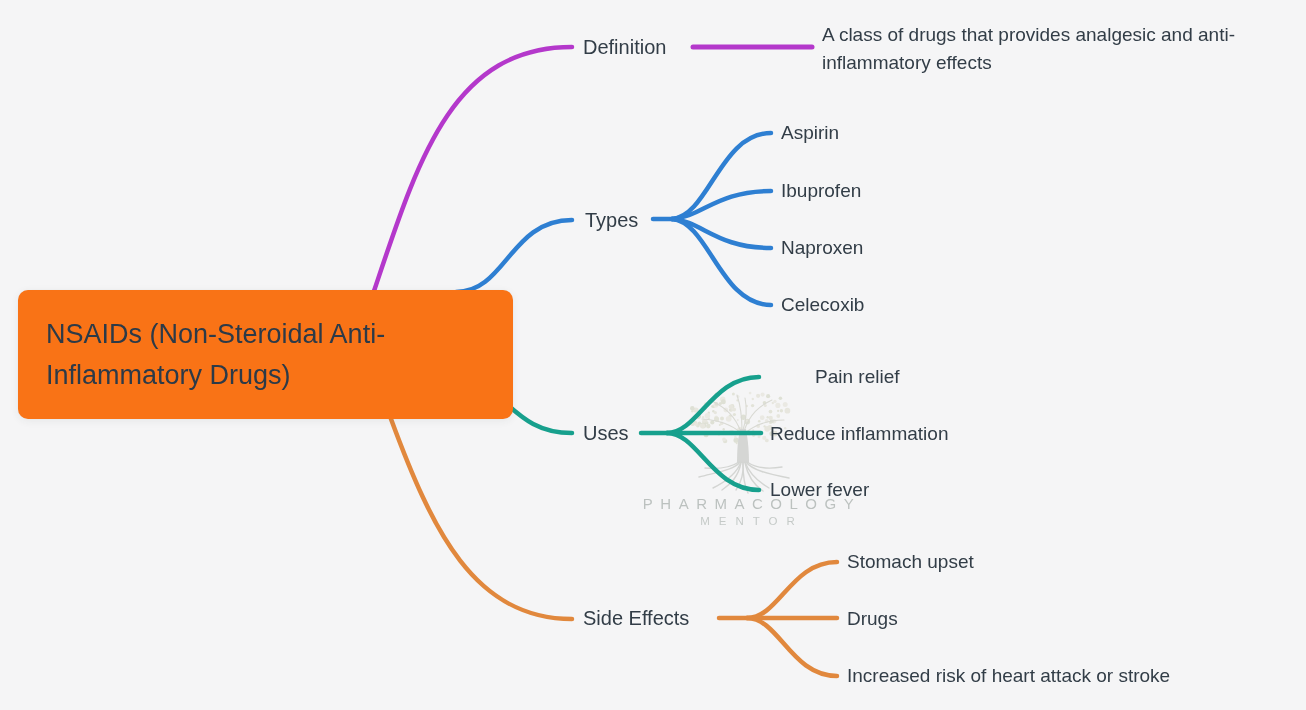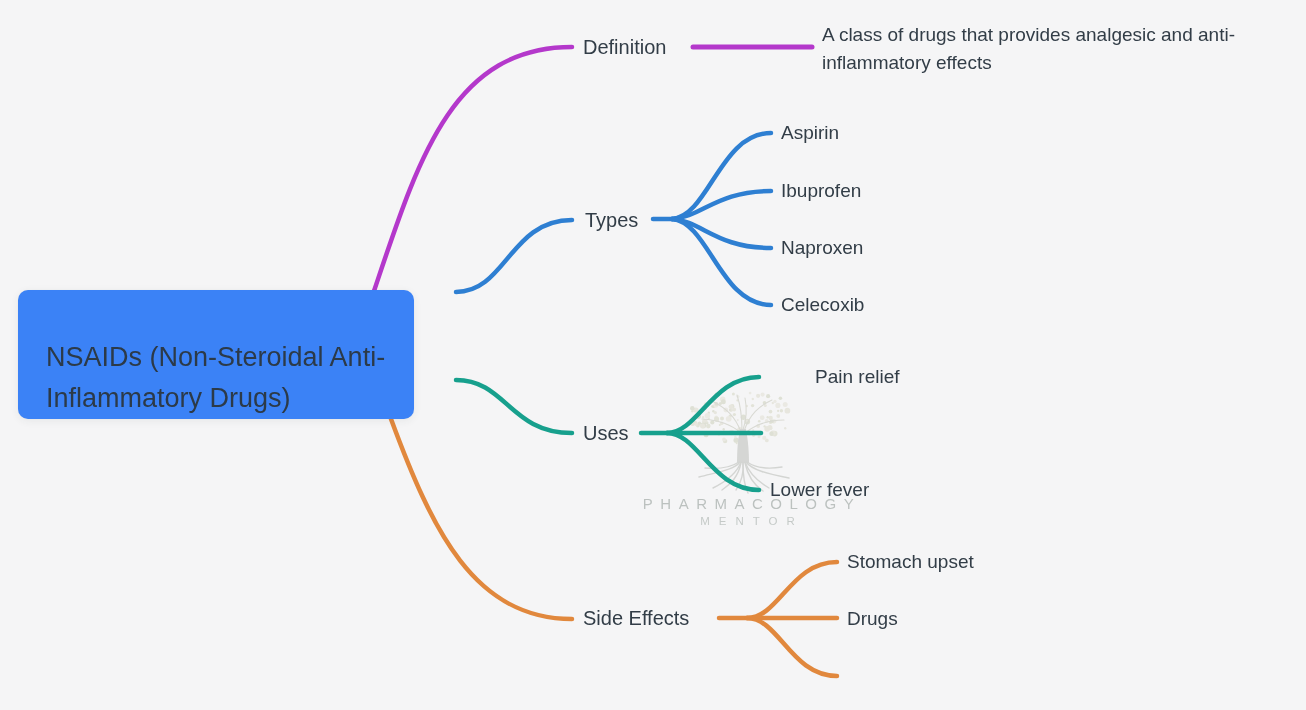--- a/index.html
+++ b/index.html
@@ -3,23 +3,23 @@
 <meta charset="utf-8">
 <style>
   html,body{margin:0;padding:0;}
   body{font-family:"Liberation Sans","DejaVu Sans",sans-serif;background:#e9e9ec;}
   #stage{position:relative;width:1306px;height:710px;background:#f5f5f6;overflow:hidden;}
   #mindmap-svg{position:absolute;left:0;top:0;}
   .lbl{position:absolute;color:#323d47;white-space:nowrap;transform:translateY(-50%);}
   .branch-lbl{font-size:20px;}
   .child-lbl{font-size:19px;}
   .note{position:absolute;color:#323d47;font-size:19px;line-height:27.5px;width:470px;white-space:normal;}
-  #root-node{position:absolute;left:18px;top:290px;width:396px;height:129px;background:#3b82f6;
+  #root-node{position:absolute;left:18px;top:290px;width:495px;height:129px;background:#f97316;
     border-radius:10px;box-shadow:0 2px 8px rgba(40,50,60,.07),0 0 1px rgba(40,50,60,.08);
-    display:flex;align-items:flex-end;}
+    display:flex;align-items:center;}
   #root-title{padding-left:28px;padding-right:14px;font-size:27px;line-height:41px;color:#2c3a48;}
   .wm-text{position:absolute;transform:translate(-50%,-50%);white-space:nowrap;}
   #wm-line1{left:752px;top:503px;font-size:15px;letter-spacing:7.5px;color:#aeb5b2;opacity:.8;font-weight:500;}
   #wm-line2{left:752px;top:521px;font-size:11.5px;letter-spacing:9px;color:#bdc3c0;opacity:.85;font-weight:500;}
 </style>
 </head>
 <body>
 
 <div id="stage">
 
@@ -203,19 +203,21 @@
   <div class="note" style="left:822px;top:21px;">A class of drugs that provides analgesic and anti-inflammatory effects</div>
 
   <div class="lbl branch-lbl" style="left:585px;top:220px;">Types</div>
   <div class="lbl child-lbl" style="left:781px;top:133px;">Aspirin</div>
   <div class="lbl child-lbl" style="left:781px;top:191px;">Ibuprofen</div>
   <div class="lbl child-lbl" style="left:781px;top:248px;">Naproxen</div>
   <div class="lbl child-lbl" style="left:781px;top:305px;">Celecoxib</div>
 
   <div class="lbl branch-lbl" style="left:583px;top:433px;text-align:right;">Uses</div>
   <div class="lbl child-lbl" style="left:770px;top:377px;margin-left:45px;">Pain relief</div>
+  <div class="lbl child-lbl" style="left:770px;top:434px;">Reduce inflammation</div>
   <div class="lbl child-lbl" style="left:770px;top:490px;">Lower fever</div>
 
   <div class="lbl branch-lbl" style="left:583px;top:618px;">Side Effects</div>
   <div class="lbl child-lbl" style="left:847px;top:562px;">Stomach upset</div>
   <div class="lbl child-lbl" style="left:847px;top:619px;">Drugs</div>
+  <div class="lbl child-lbl" style="left:847px;top:676px;">Increased risk of heart attack or stroke</div>
 
 </div>
 
 </body></html>

